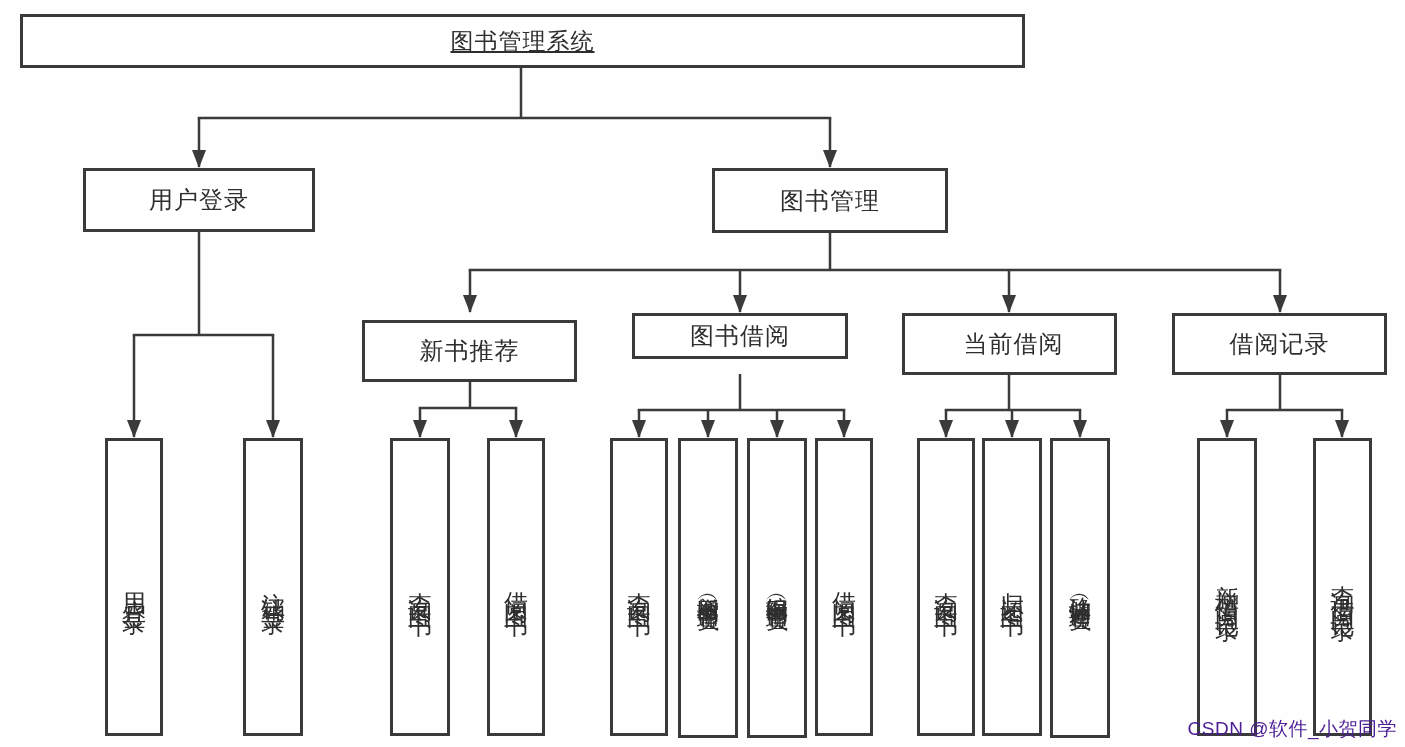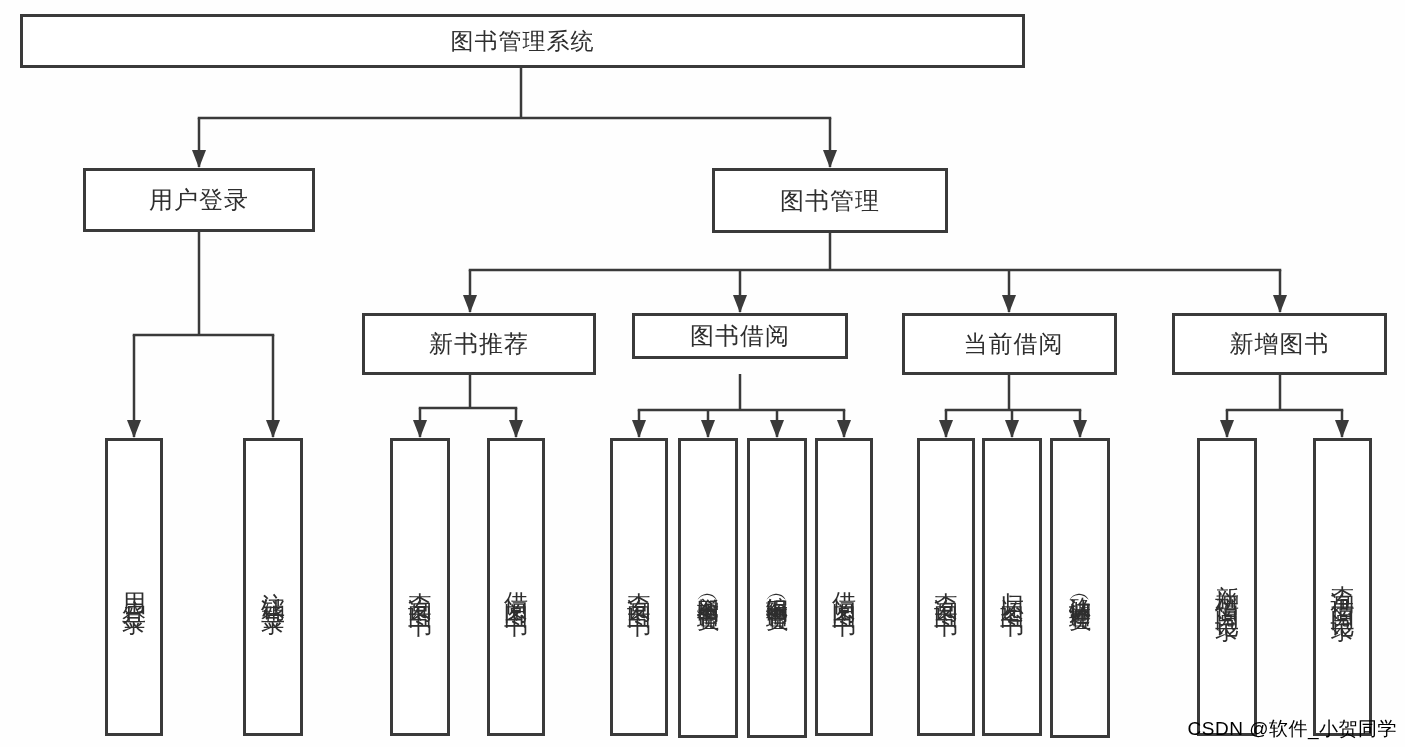--- a/index.html
+++ b/index.html
@@ -7,29 +7,29 @@
   .canvas{
     position:relative;width:1405px;height:747px;background:#fefefe;overflow:hidden;
   }
   .wires{position:absolute;left:0;top:0;z-index:1;}
   .node{
     position:absolute;box-sizing:border-box;z-index:2;
     border:3px solid #3a3a3a;background:#ffffff;
     display:flex;align-items:center;justify-content:center;
     color:#2e2e2e;font-size:24px;letter-spacing:1px;
   }
-  .node.root{font-size:23px;}
+  .node.root{font-size:23px;text-decoration:underline;}
   .vnode .lbl{
     writing-mode:vertical-rl;text-orientation:mixed;
     line-height:1;letter-spacing:7px;font-size:24px;
   }
   .vnode.vlong .lbl{font-size:22px;letter-spacing:2px;}
   .watermark{
     position:absolute;z-index:3;left:1185px;top:716px;width:212px;
-    color:#000000;font-size:19px;letter-spacing:0.5px;white-space:nowrap;
+    color:#4c1d95;font-size:19px;letter-spacing:0.5px;white-space:nowrap;
     text-align:right;
   }
 </style>
 </head>
 <body>
 
 <div class="canvas">
 
   <svg class="wires" width="1405" height="747" viewBox="0 0 1405 747">
     <defs>
@@ -85,31 +85,31 @@
     <span class="lbl">图书管理系统</span>
   </div>
 
   <div class="node" style="left:83px;top:168px;width:232px;height:64px;">
     <span class="lbl">用户登录</span>
   </div>
   <div class="node" style="left:712px;top:168px;width:236px;height:65px;">
     <span class="lbl">图书管理</span>
   </div>
 
-  <div class="node" style="left:362px;top:313px;width:234px;height:62px;align-items:center;">
+  <div class="node" style="left:362px;top:320px;width:215px;height:62px;align-items:center;">
     <span class="lbl">新书推荐</span>
   </div>
   <div class="node" style="left:632px;top:313px;width:216px;height:46px;">
     <span class="lbl">图书借阅</span>
   </div>
   <div class="node" style="left:902px;top:313px;width:215px;height:62px;padding-left:8px;">
     <span class="lbl">当前借阅</span>
   </div>
   <div class="node" style="left:1172px;top:313px;width:215px;height:62px;">
-    <span class="lbl">新增图书</span>
+    <span class="lbl">借阅记录</span>
   </div>
 
   <div class="node vnode" style="left:105px;top:438px;width:58px;height:298px;">
     <span class="lbl">用户登录</span>
   </div>
   <div class="node vnode" style="left:243px;top:438px;width:60px;height:298px;">
     <span class="lbl">注销登录</span>
   </div>
 
   <div class="node vnode" style="left:390px;top:438px;width:60px;height:298px;">

